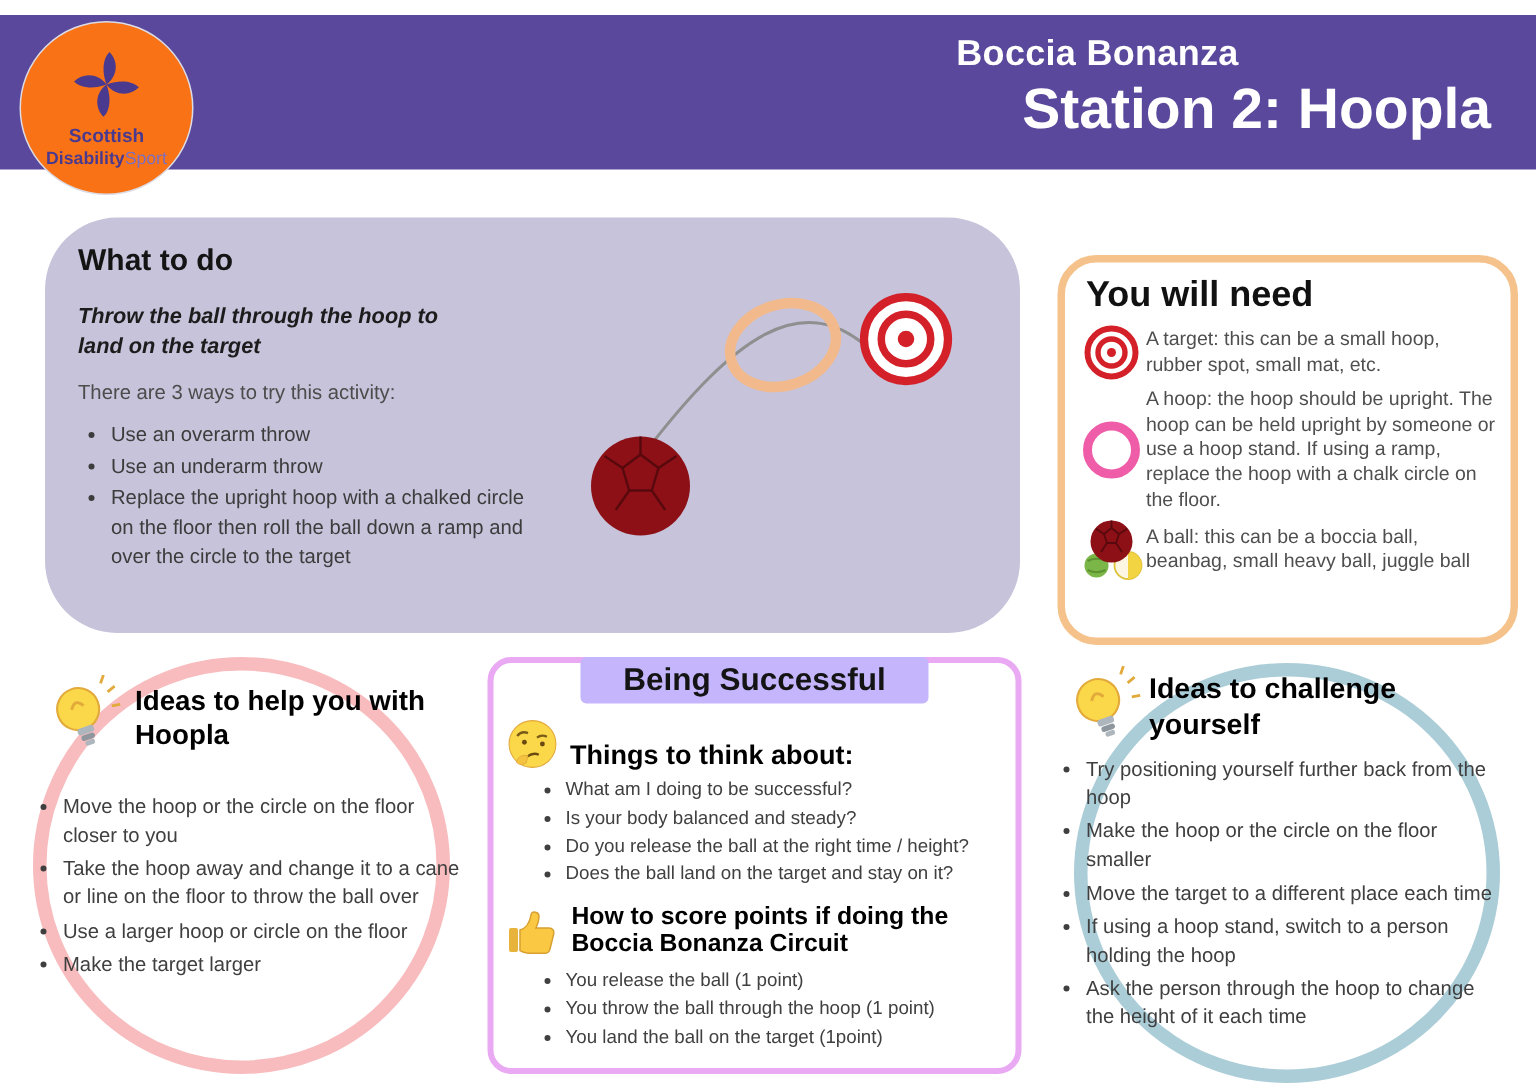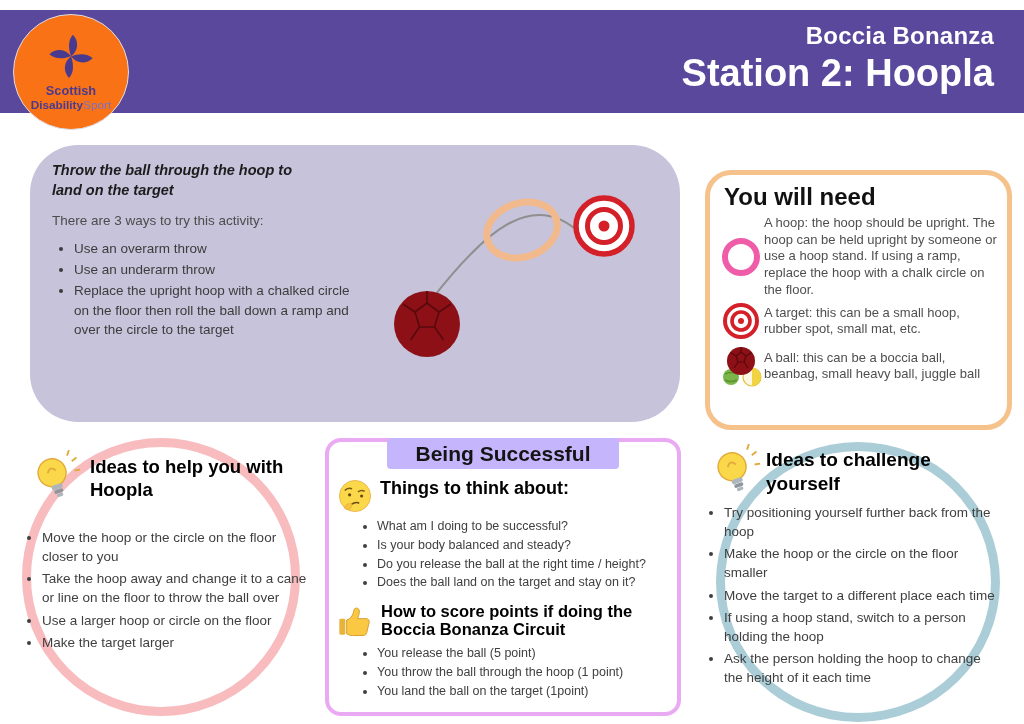--- a/index.html
+++ b/index.html
@@ -1,21 +1,21 @@
 <!DOCTYPE html>
 <html><head>
 <meta charset="utf-8">
 <style>
   * { margin:0; padding:0; box-sizing:border-box; }
   html, body { width:1024px; height:724px; }
   body { position:relative; background:#ffffff; font-family:"Liberation Sans", sans-serif; overflow:hidden; color:#222; }
 
   
   .header-band { position:absolute; left:0; top:10px; width:1024px; height:103px; background:#5a489c; }
-  .header-text { position:absolute; right:30px; top:22px; text-align:right; color:#fff; }
+  .header-text { position:absolute; right:30px; top:22px; color:#fff; }
   .header-kicker { font-size:24px; font-weight:bold; letter-spacing:.2px; }
   .header-title { font-size:38px; font-weight:bold; margin-top:2px;margin-left:44px; }
   .logo { position:absolute; left:13px; top:14px; width:116px; height:116px; background:#f97316; border:1px solid #dcdce6; border-radius:50%; overflow:hidden; }
   .logo svg { width:100%; height:100%; display:block; }
 
   
   .what-panel { position:absolute; left:30px; top:145px; width:650px; height:277px; background:#c6c3da; border-radius:48px; padding:16px 20px; }
   .what-title { font-size:20px; font-weight:bold; color:#141414; margin:2px 0 16px 2px; }
   .what-subtitle { font-size:14.5px; font-weight:bold; color:#1c1c1c; width:270px; line-height:1.35; margin:0 0 13px 2px;font-style:italic; }
   .what-intro { font-size:13.5px; color:#4c4c4c; margin:0 0 11px 2px; }
@@ -33,21 +33,21 @@
   
   .help-circle { position:absolute; left:22px; top:438px; width:278px; height:278px; border:9px solid #f8bcbe; border-radius:50%; }
   .bulb-help { position:absolute; left:26px; top:450px; width:56px; height:56px; }
   .help-title { position:absolute; left:90px; top:455px; width:230px; font-size:18.5px; font-weight:bold; color:#000; line-height:1.25; }
   .help-list { position:absolute; left:24px; top:528px; width:290px; padding-left:18px; font-size:13.5px; color:#3f3f3f; line-height:1.42; }
   .help-list li { margin-bottom:3px; }
 
   
   .success-box { position:absolute; left:325px; top:438px; width:356px; height:278px; background:#fff; border:4px solid #eaa9f3; border-radius:16px; }
   .success-badge { position:absolute; left:58px; top:-4px; width:232px; height:31px; background:#c4b5fd; color:#141414; font-size:21px; font-weight:bold; display:flex; align-items:center; justify-content:center; border-radius:4px; }
-  .think-row { display:flex; align-items:flex-start; gap:7px; margin:36px 0 3px 8px; }
+  .think-row { display:flex; align-items:flex-end; gap:7px; margin:36px 0 3px 8px; }
   .think-row svg { width:36px; height:36px; flex:0 0 36px; }
   .think-title { font-size:18px; font-weight:bold; color:#000; }
   .success-list { margin-left:34px; padding-left:14px; font-size:12.5px; color:#404040; line-height:1.5; }
   .score-row { display:flex; align-items:center; gap:7px; margin:8px 0 4px 5px; }
   .score-row svg { width:40px; height:40px; flex:0 0 40px; }
   .score-title { font-size:16.5px; font-weight:bold; color:#000; line-height:1.12; width:255px; }
 
   
   .challenge-circle { position:absolute; left:716px; top:442px; width:284px; height:280px; border:9px solid #abcdd7; border-radius:50%; }
   .bulb-challenge { position:absolute; left:706px; top:444px; width:56px; height:56px; }
@@ -76,20 +76,21 @@
         <path d="M0 0 C -3 -8, -3 -17, 2 -22 C 8 -16, 8 -6, 0 0 Z" transform="rotate(270)"></path>
       </g>
       <text x="58" y="81" text-anchor="middle" font-size="13" font-weight="bold" fill="#4a3a8f">Scottish</text>
       <text x="58" y="96" text-anchor="middle" font-size="12">
         <tspan font-weight="bold" fill="#4a3a8f">Disability</tspan><tspan fill="#7c6fc0">Sport</tspan>
       </text>
     </svg>
   </div>
 
   <div class="what-panel">
+    <div class="what-title">What to do</div>
     <div class="what-subtitle">Throw the ball through the hoop to land on the target</div>
     <div class="what-intro">There are 3 ways to try this activity:</div>
     <ul class="what-list">
       <li>Use an overarm throw</li>
       <li>Use an underarm throw</li>
       <li>Replace the upright hoop with a chalked circle on the floor then roll the ball down a ramp and over the circle to the target</li>
     </ul>
     <svg class="scene" viewBox="0 0 310 235">
       <path d="M 212 62 C 165 16, 118 54, 62 126" stroke="#8f8f8f" stroke-width="2" fill="none"></path>
       <ellipse cx="152" cy="57" rx="36" ry="27" transform="rotate(-18 152 57)" fill="none" stroke="#f2ba8c" stroke-width="7"></ellipse>
@@ -104,36 +105,36 @@
         <path d="M57 130 v-12 M45 139 l-12 -8 M69 139 l12 -8 M64.5 154 l9 13 M49.5 154 l-9 13" stroke="#58090d" stroke-width="1.6" fill="none"></path>
       </g>
     </svg>
   </div>
 
   <div class="need-panel">
     <div class="need-title">You will need</div>
 
     <div class="need-item">
       <span class="need-icon">
-        <svg width="42" height="42" viewBox="0 0 42 42">
-          <circle cx="21" cy="21" r="16" fill="none" stroke="#ef5da8" stroke-width="6"></circle>
-        </svg>
-      </span>
-      <span class="need-text">A hoop: the hoop should be upright. The hoop can be held upright by someone or use a hoop stand. If using a ramp, replace the hoop with a chalk circle on the floor.</span>
-    </div>
-
-    <div class="need-item">
-      <span class="need-icon">
         <svg width="40" height="40" viewBox="0 0 40 40">
           <circle cx="20" cy="20" r="16" fill="#fff" stroke="#d42028" stroke-width="4"></circle>
           <circle cx="20" cy="20" r="9" fill="none" stroke="#d42028" stroke-width="3.6"></circle>
           <circle cx="20" cy="20" r="3" fill="#d42028"></circle>
         </svg>
       </span>
       <span class="need-text">A target: this can be a small hoop, rubber spot, small mat, etc.</span>
+    </div>
+
+    <div class="need-item">
+      <span class="need-icon">
+        <svg width="42" height="42" viewBox="0 0 42 42">
+          <circle cx="21" cy="21" r="16" fill="none" stroke="#ef5da8" stroke-width="6"></circle>
+        </svg>
+      </span>
+      <span class="need-text">A hoop: the hoop should be upright. The hoop can be held upright by someone or use a hoop stand. If using a ramp, replace the hoop with a chalk circle on the floor.</span>
     </div>
 
     <div class="need-item">
       <span class="need-icon">
         <svg width="44" height="44" viewBox="0 0 44 44">
           <circle cx="12" cy="33" r="8" fill="#7ab648"></circle>
           <path d="M6 30 q6 -3 12 0 M6 36 q6 3 12 0" stroke="#5d9230" stroke-width="1.4" fill="none"></path>
           <circle cx="33" cy="33" r="9" fill="#fdf6e3" stroke="#e0c23a" stroke-width="1.2"></circle>
           <path d="M33 24 a9 9 0 0 1 0 18" fill="#f2d341"></path>
           <circle cx="22" cy="17" r="14" fill="#8c1016"></circle>
@@ -187,21 +188,21 @@
     </ul>
 
     <div class="score-row">
       <svg viewBox="0 0 60 60">
         <rect x="8" y="28" width="9" height="24" rx="2" fill="#e8b33a"></rect>
         <path d="M19 30 c7 -2 10 -9 11 -15 c0.8 -4.5 8 -3.5 8 1.5 c0 5 -1.5 8.5 -3 11.5 h13 c3.5 0 5.5 2.8 4.8 5.6 l-3.8 15.5 c-0.6 2.6 -2.8 4.2 -5.4 4.2 h-16 c-3 0 -6 -1 -8.6 -2.6 z" fill="#fbc843" stroke="#d79f2f" stroke-width="1.5"></path>
       </svg>
       <span class="score-title">How to score points if doing the Boccia Bonanza Circuit</span>
     </div>
     <ul class="success-list">
-      <li>You release the ball (5 point)</li>
+      <li>You release the ball (1 point)</li>
       <li>You throw the ball through the hoop (1 point)</li>
       <li>You land the ball on the target (1point)</li>
     </ul>
   </div>
 
   <div class="challenge-circle"></div>
   <svg class="bulb-challenge" viewBox="0 0 60 60">
     <g transform="rotate(-20 30 30)">
       <circle cx="30" cy="24" r="15" fill="#fbd84a" stroke="#e2a93b" stroke-width="1.5"></circle>
       <path d="M25.5 23 q4.5 -7.5 9 0" fill="none" stroke="#e2a93b" stroke-width="2"></path>
@@ -210,16 +211,16 @@
       <rect x="26.5" y="47.5" width="7" height="3.5" rx="1.5" fill="#aeb6bd"></rect>
     </g>
     <path d="M49 12 l5 -4 M52 22 l6 -1 M44 6 l2 -6" stroke="#e2a93b" stroke-width="2" fill="none"></path>
   </svg>
   <div class="challenge-title">Ideas to challenge yourself</div>
   <ul class="challenge-list">
     <li>Try positioning yourself further back from the hoop</li>
     <li>Make the hoop or the circle on the floor smaller</li>
     <li>Move the target to a different place each time</li>
     <li>If using a hoop stand, switch to a person holding the hoop</li>
-    <li>Ask the person holding the hoop to change the height of it each time</li>
+    <li>Ask the person through the hoop to change the height of it each time</li>
   </ul>
 
 </div>
 
 </body></html>

